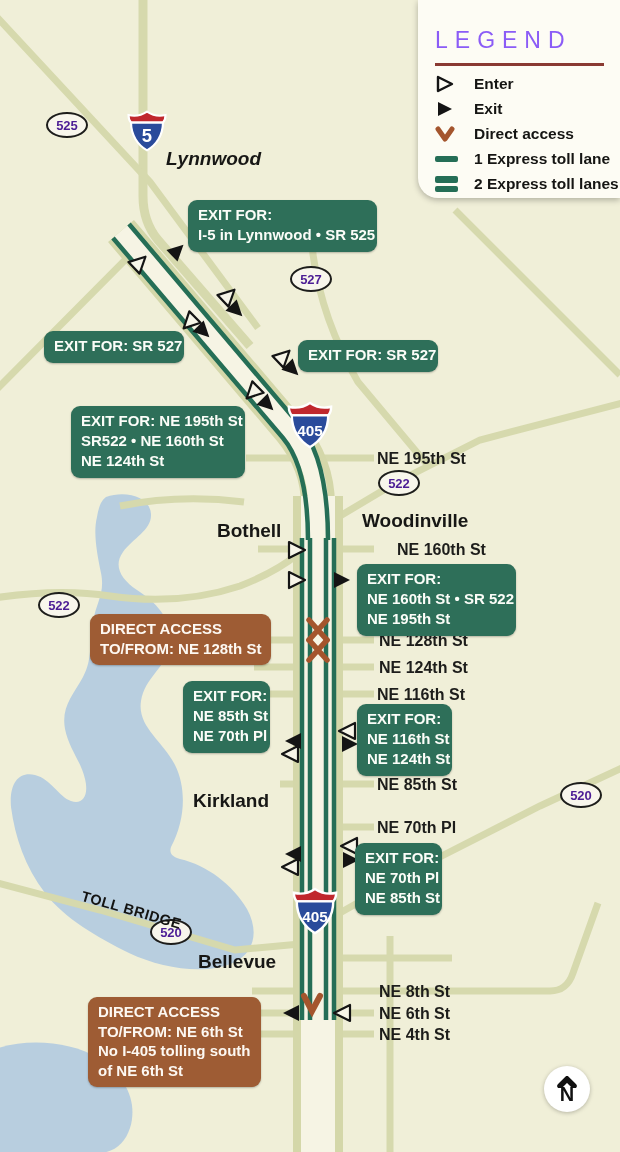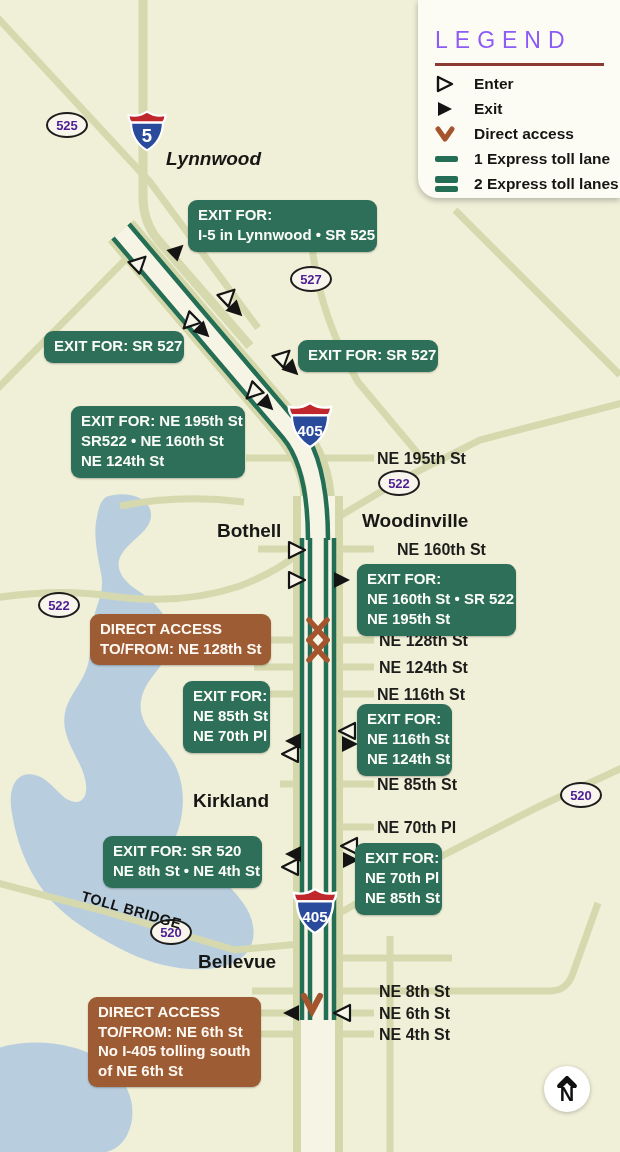--- a/index.html
+++ b/index.html
@@ -203,22 +203,20 @@
 NE 124th St</div>
   <div class="abs green-box" style="left:357px; top:564px;">EXIT FOR:
 NE 160th St • SR 522
 NE 195th St</div>
   <div class="abs green-box" style="left:183px; top:681px;">EXIT FOR:
 NE 85th St
 NE 70th Pl</div>
   <div class="abs green-box" style="left:357px; top:704px;">EXIT FOR:
 NE 116th St
 NE 124th St</div>
-  <div class="abs green-box" style="left:103px; top:836px;">EXIT FOR: SR 520
-NE 8th St • NE 4th St</div>
   <div class="abs green-box" style="left:355px; top:843px;">EXIT FOR:
 NE 70th Pl
 NE 85th St</div>
 
   <div class="abs brown-box" style="left:90px; top:614px;">DIRECT ACCESS
 TO/FROM: NE 128th St</div>
   <div class="abs brown-box" style="left:88px; top:997px;">DIRECT ACCESS
 TO/FROM: NE 6th St
 No I-405 tolling south
 of NE 6th St</div>

